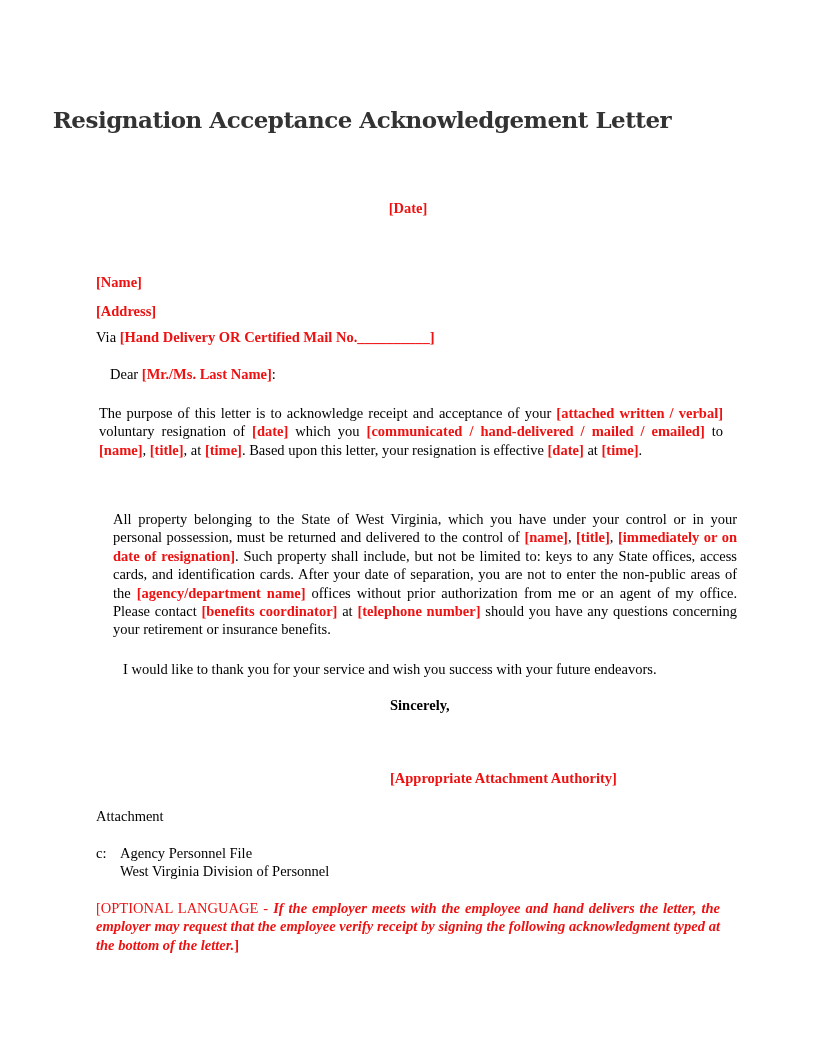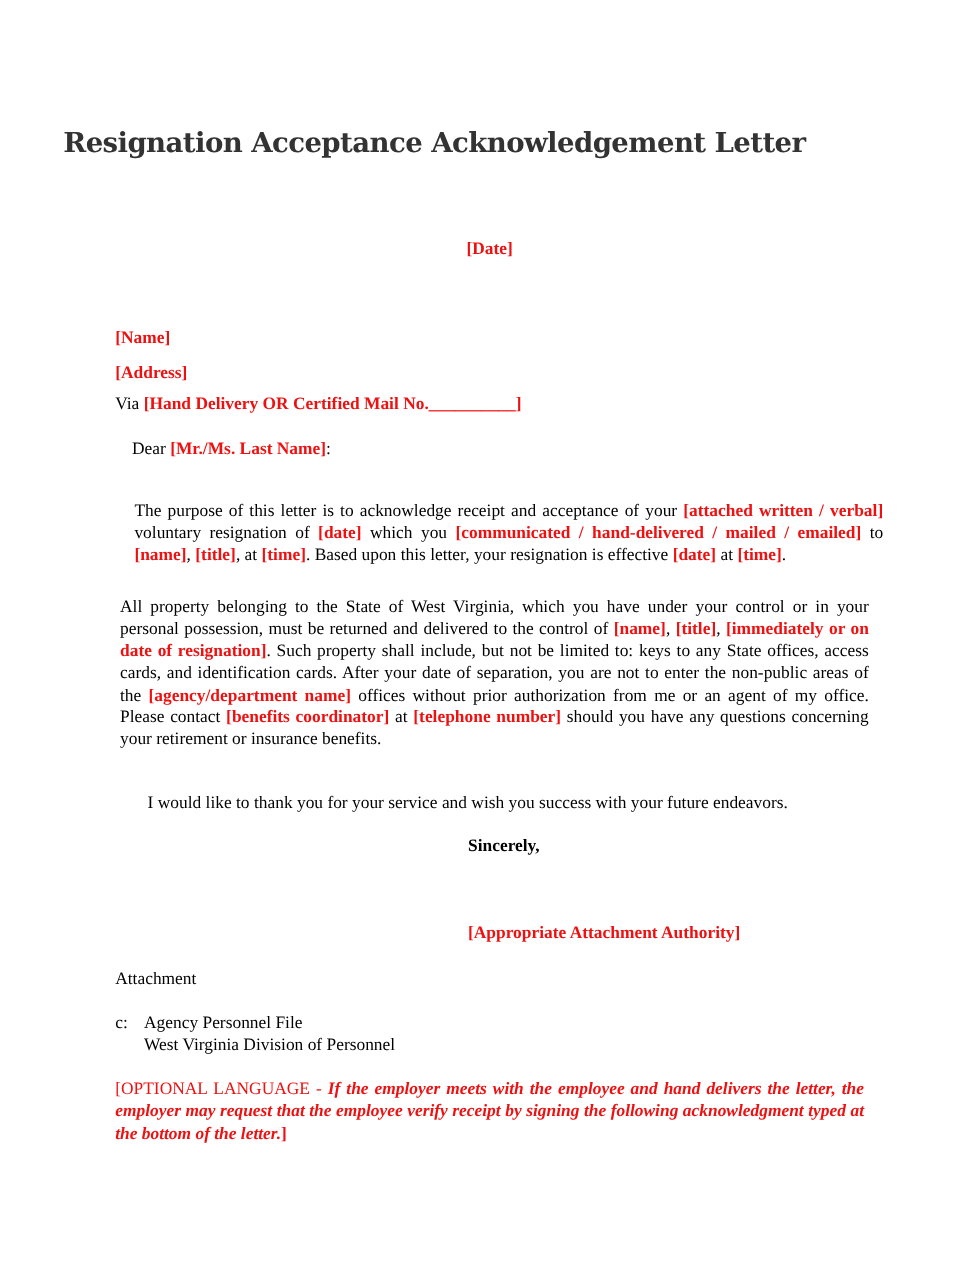--- a/index.html
+++ b/index.html
@@ -30,25 +30,25 @@
 <div class="line red" style="top:302px;">[Address]</div>
 
 <div class="line" style="top:328px;">
   <span>Via </span><span class="red">[Hand Delivery OR Certified Mail No.__________]</span>
 </div>
 
 <div class="line" style="top:365px;margin-left:14px;">
   <span>Dear </span><span class="red">[Mr./Ms. Last Name]</span><span>:</span>
 </div>
 
-<p class="para" style="top:401px; margin:16px;">
+<p class="para" style="top:401px; margin:3px;">
   <span>The purpose of this letter is to acknowledge receipt and acceptance of your </span><span class="red">[attached written / verbal]</span><span> voluntary resignation of </span><span class="red">[date]</span><span> which you </span><span class="red">[communicated / hand-delivered / mailed / emailed]</span><span> to </span><span class="red">[name]</span><span>, </span><span class="red">[title]</span><span>, at </span><span class="red">[time]</span><span>.  Based upon this letter, your resignation is effective </span><span class="red">[date]</span><span> at </span><span class="red">[time]</span><span>.</span>
 </p>
 
-<p class="para" style="top:493px; margin:4px;">
+<p class="para" style="top:493px; margin:17px;">
   <span>All property belonging to the State of West Virginia, which you have under your control or in your personal possession, must be returned and delivered to the control of </span><span class="red">[name]</span><span>, </span><span class="red">[title]</span><span>, </span><span class="red">[immediately or on date of resignation]</span><span>.  Such property shall include, but not be limited to: keys to any State offices, access cards, and identification cards.  After your date of separation, you are not to enter the non-public areas of the </span><span class="red">[agency/department name]</span><span> offices without prior authorization from me or an agent of my office.  Please contact </span><span class="red">[benefits coordinator]</span><span> at </span><span class="red">[telephone number]</span><span> should you have any questions concerning your retirement or insurance benefits.</span>
 </p>
 
 <div class="line" style="top:660px;margin-left:27px;">I would like to thank you for your service and wish you success with your future endeavors.</div>
 
 <div class="sig" style="top:697px;">Sincerely,</div>
 <div class="sig red" style="top:770px;">[Appropriate Attachment Authority]</div>
 
 <div class="line" style="top:807px;">Attachment</div>
 

